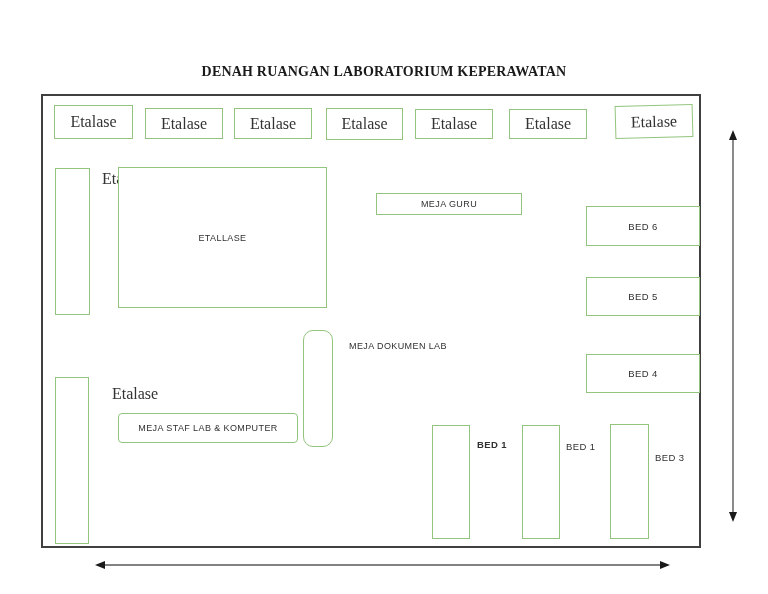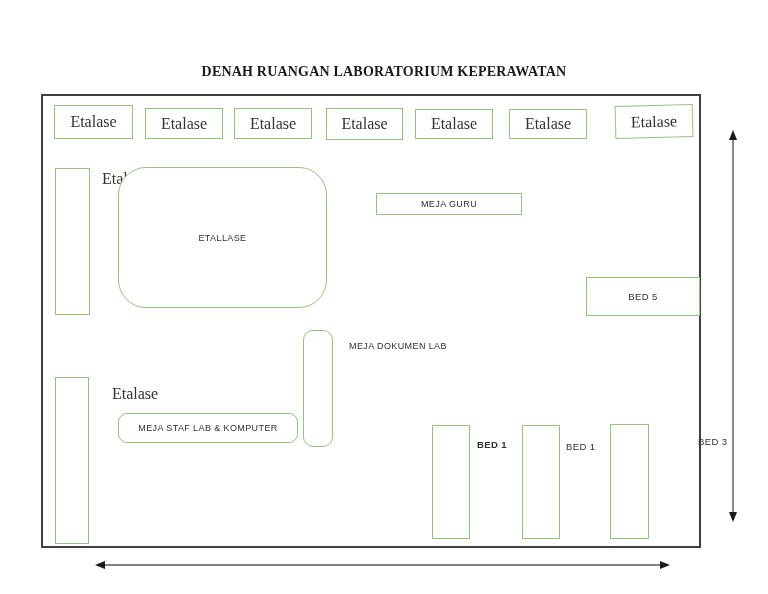--- a/index.html
+++ b/index.html
@@ -88,43 +88,45 @@
   <div class="gbox cab" style="left:234px;top:108px;width:78px;height:31px;">Etalase</div>
   <div class="gbox cab" style="left:326px;top:108px;width:77px;height:32px;">Etalase</div>
   <div class="gbox cab" style="left:415px;top:109px;width:78px;height:30px;">Etalase</div>
   <div class="gbox cab" style="left:509px;top:109px;width:78px;height:30px;">Etalase</div>
   <div class="gbox cab" style="left:615px;top:105px;width:78px;height:33px;transform:rotate(-1.5deg);">Etalase</div>
 
   <div class="gbox" style="left:55px;top:168px;width:35px;height:147px;"></div>
 
   <div class="serif-label" style="left:102px;top:170px;">Etalase</div>
 
-  <div class="gbox slabel" style="left:118px;top:167px;width:209px;height:141px;border-radius:28px;">ETALLASE</div>
+  <div class="gbox slabel" style="left:118px;top:167px;width:209px;height:141px;">ETALLASE</div>
 
   <div class="gbox slabel" style="left:376px;top:193px;width:146px;height:22px;">MEJA GURU</div>
 
+  <div class="gbox bed-label" style="left:586px;top:206px;width:114px;height:40px;position:absolute;">BED 6</div>
   <div class="gbox bed-label" style="left:586px;top:277px;width:114px;height:39px;position:absolute;">BED 5</div>
+  <div class="gbox bed-label" style="left:586px;top:354px;width:114px;height:39px;position:absolute;">BED 4</div>
 
   <div class="gbox rounded" style="left:303px;top:330px;width:30px;height:117px;"></div>
   <div class="floating-label" style="left:317px;top:341px;margin-left:32px;">MEJA DOKUMEN LAB</div>
 
   <div class="gbox" style="left:55px;top:377px;width:34px;height:167px;"></div>
 
   <div class="serif-label" style="left:112px;top:385px;">Etalase</div>
 
-  <div class="gbox slabel" style="left:118px;top:413px;width:180px;height:30px;border-radius:9px;">MEJA STAF LAB &amp; KOMPUTER</div>
+  <div class="gbox slabel" style="left:118px;top:413px;width:180px;height:30px;border-radius:4px;">MEJA STAF LAB &amp; KOMPUTER</div>
 
   <div class="gbox" style="left:432px;top:425px;width:38px;height:114px;"></div>
   <div class="bed-label" style="left:477px;top:439px;font-weight:bold;">BED 1</div>
 
   <div class="gbox" style="left:522px;top:425px;width:38px;height:114px;"></div>
   <div class="bed-label" style="left:566px;top:441px;">BED 1</div>
 
   <div class="gbox" style="left:610px;top:424px;width:39px;height:115px;"></div>
-  <div class="bed-label" style="left:655px;top:436px;margin-left:43px;">BED 3</div>
+  <div class="bed-label" style="left:655px;top:452px;">BED 3</div>
 
   <svg class="arrows" width="768" height="594" viewBox="0 0 768 594">
     <g>
       <line x1="733" y1="138" x2="733" y2="514"></line>
       <polygon points="733,130 729,140 737,140"></polygon>
       <polygon points="733,522 729,512 737,512"></polygon>
     </g>
     <g>
       <line x1="103" y1="565" x2="662" y2="565"></line>
       <polygon points="95,565 105,561 105,569"></polygon>

